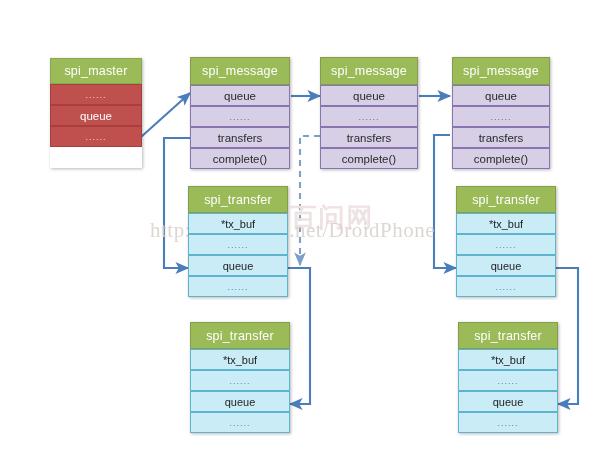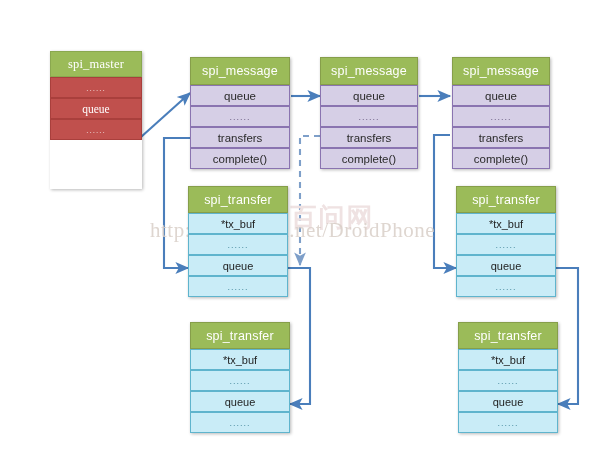--- a/index.html
+++ b/index.html
@@ -124,21 +124,21 @@
     <polyline points="450,135 434,135 434,268 456,268" fill="none" stroke="#4a7ebb" stroke-width="2.1" marker-end="url(#arrowhead)"></polyline>
 
     <polyline points="288,268 310,268 310,404 290,404" fill="none" stroke="#4a7ebb" stroke-width="2.1" marker-end="url(#arrowhead)"></polyline>
 
     <polyline points="556,268 578,268 578,404 558,404" fill="none" stroke="#4a7ebb" stroke-width="2.1" marker-end="url(#arrowhead)"></polyline>
   </svg>
 
   <div class="watermark-logo">100 百问网</div>
   <div class="watermark-url">http://blog.csdn.net/DroidPhone</div>
 
-  <div class="box box-master" style="left:50px; top:51px; width:92px; height:138px;font-family:Liberation Serif, serif;">
+  <div class="box box-master" style="left:50px; top:58px; width:92px; height:110px;">
     <div class="row row-head" style="height:26px;">spi_master</div>
     <div class="row row-field dots" style="height:21px;">......</div>
     <div class="row row-field" style="height:21px;">queue</div>
     <div class="row row-field dots" style="height:21px;">......</div>
   </div>
 
   <div class="box box-message" style="left:190px; top:57px; width:100px; height:112px;">
     <div class="row row-head" style="height:28px;">spi_message</div>
     <div class="row row-field" style="height:21px;">queue</div>
     <div class="row row-field dots" style="height:21px;">......</div>

